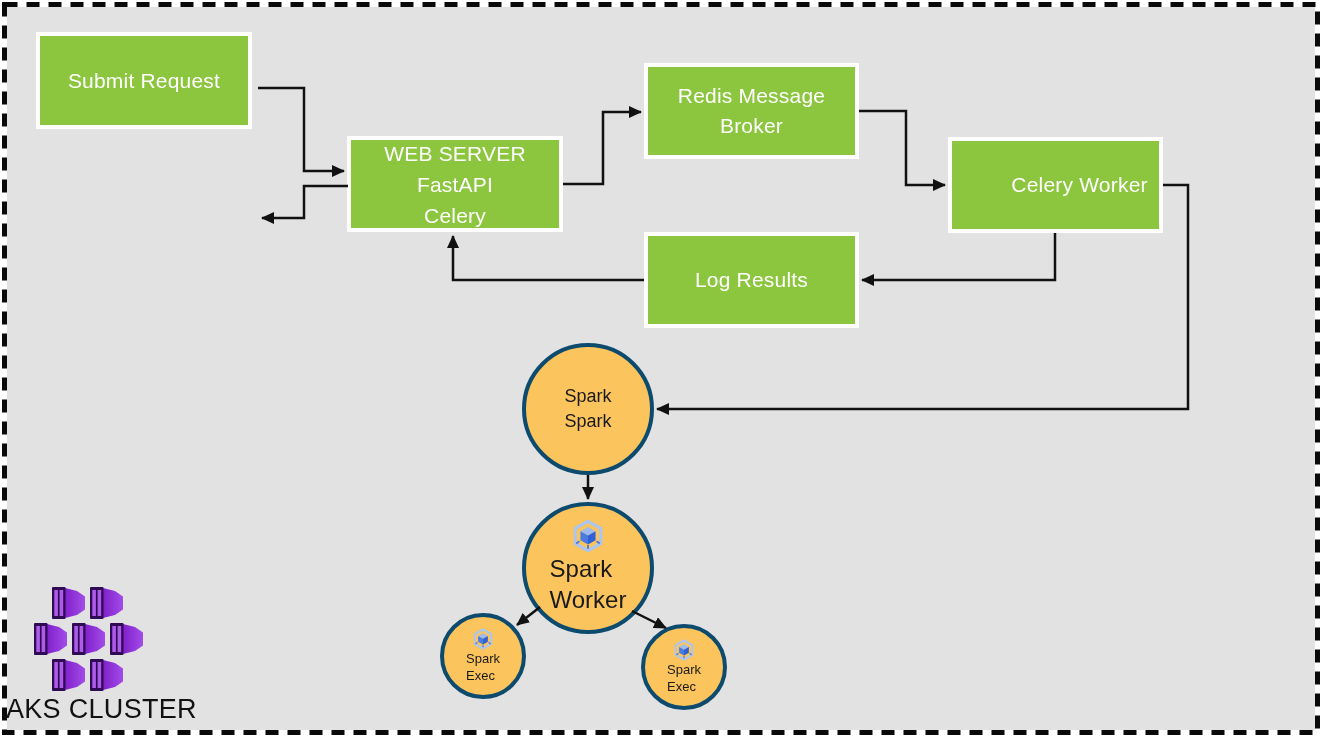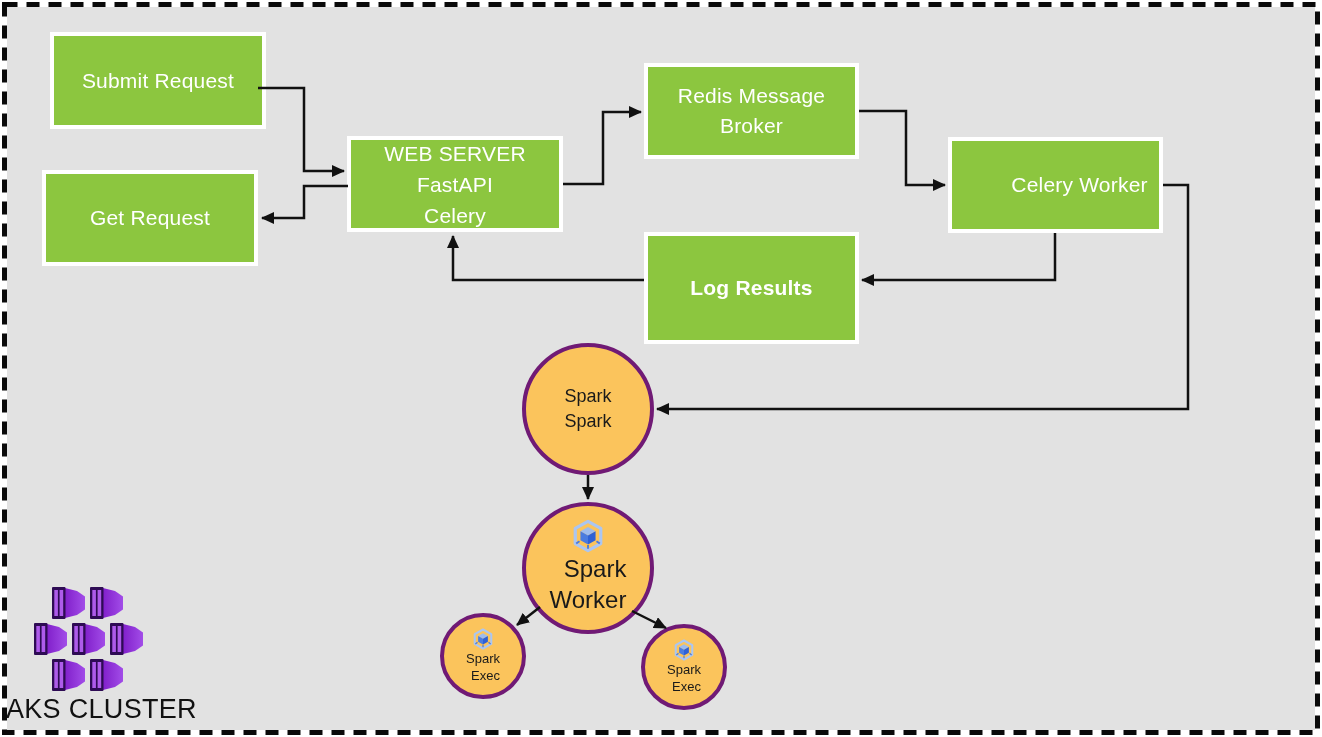--- a/index.html
+++ b/index.html
@@ -7,65 +7,62 @@
   #stage{position:relative;width:1322px;height:737px;background:#ffffff;overflow:hidden;}
   #cluster-bg{position:absolute;left:7px;top:7px;right:7px;bottom:7px;background:var(--bg,#e2e2e2);}
   .box{
     position:absolute;box-sizing:border-box;background:var(--green,#8cc63f);
     border:4px solid #ffffff;color:#ffffff;display:flex;flex-direction:column;
     align-items:center;justify-content:center;text-align:center;
     font-size:21px;line-height:30px;letter-spacing:.2px;
   }
   .circle{
     position:absolute;box-sizing:border-box;background:var(--orange,#fbc45c);
-    border:4px solid #701a75;border-radius:50%;color:#1a1a1a;
+    border:4px solid #0c4a6e;border-radius:50%;color:#1a1a1a;
     display:flex;flex-direction:column;align-items:center;justify-content:center;
-    text-align:right;
+    text-align:left;
   }
   .circle .lines span{display:block;}
   #spark-submit-node{left:522px;top:343px;width:132px;height:132px;font-size:18px;line-height:25px;}
   #spark-driver-node{left:522px;top:502px;width:132px;height:132px;font-size:24px;line-height:31px;padding-top:0;}
   #spark-exec-1-node{left:440px;top:613px;width:86px;height:86px;font-size:13px;line-height:17px;}
   #spark-exec-2-node{left:641px;top:624px;width:86px;height:86px;font-size:13px;line-height:17px;}
   .circle .node-icon{flex:0 0 auto;}
   #arrow-layer{position:absolute;left:0;top:0;pointer-events:none;}
   #aks-icon{position:absolute;left:30px;top:586px;}
   #aks-label{position:absolute;left:6px;top:694px;font-size:27px;color:#111;letter-spacing:.3px;}
 </style>
 </head>
 <body>
 
 <div id="stage">
 
   <div id="cluster-bg"></div>
 
-  <div class="box" style="left:50px;top:32px;width:216px;height:97px;">
+  <div class="box" style="left:36px;top:32px;width:216px;height:97px;">
     <span>Submit Request</span>
   </div>
 
-  <div class="box" style="left:42px;top:170px;width:216px;height:96px;">
-    <span>Get Request</span>
-  </div>
 
   <div class="box" style="left:644px;top:63px;width:215px;height:96px;">
     <span>Redis Message</span>
     <span>Broker</span>
   </div>
 
   <div class="box" style="left:347px;top:136px;width:216px;height:96px;line-height:31px;">
     <span>WEB SERVER</span>
     <span>FastAPI</span>
     <span>Celery</span>
   </div>
 
   <div class="box" style="left:948px;top:137px;width:215px;height:96px;padding-left:48px;">
     <span>Celery Worker</span>
   </div>
 
-  <div class="box" style="left:644px;top:232px;width:215px;height:112px;font-weight:bold;">
+  <div class="box" style="left:644px;top:232px;width:215px;height:96px;">
     <span>Log Results</span>
   </div>
 
   <div class="circle" id="spark-submit-node">
     <div class="lines">
       <span>Spark</span>
       <span>Spark</span>
     </div>
   </div>
 

